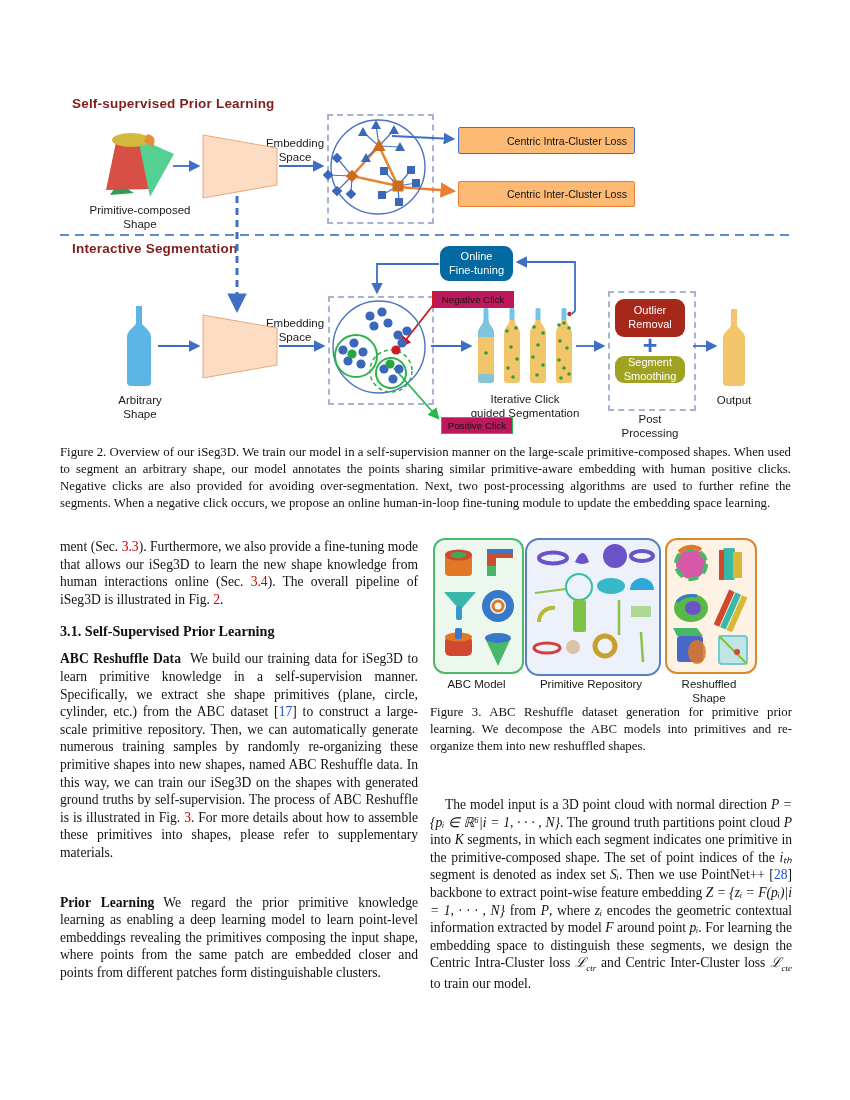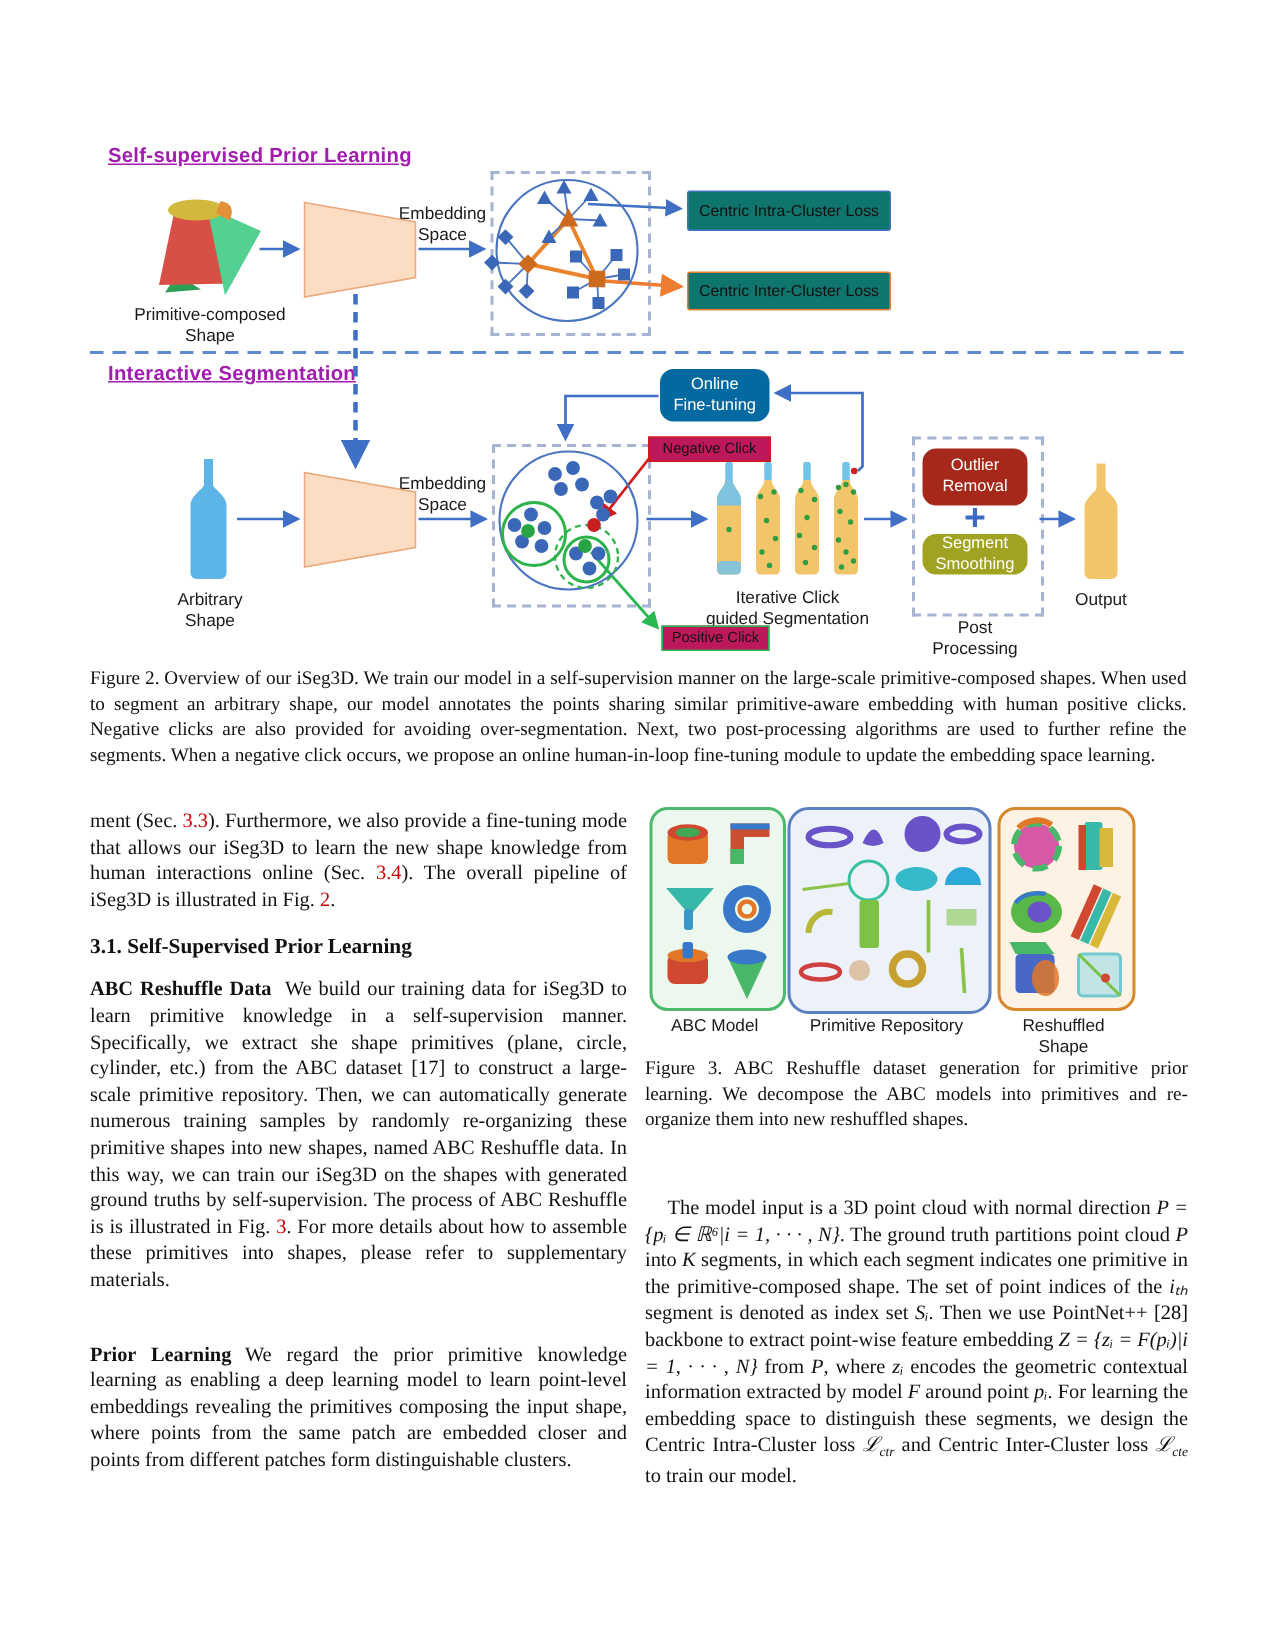--- a/index.html
+++ b/index.html
@@ -2,36 +2,36 @@
 <html><head>
 <meta charset="utf-8">
 <style>
   html,body{margin:0;padding:0;background:#ffffff;}
   #page{position:relative;width:850px;height:1100px;background:#fff;overflow:hidden;
         font-family:"Liberation Serif",serif;color:#111;}
   .abs{position:absolute;}
   .sans{font-family:"Liberation Sans",sans-serif;}
   .pre{white-space:pre-line;}
   .fig-label{font-size:11.5px;text-align:center;line-height:1.22;color:#1a1a1a;}
-  .sec-title{font-weight:bold;font-size:13.5px;color:#a21caf;letter-spacing:.2px;text-decoration:underline;}
-  .loss-box{border:1.6px solid;background:#0f766e;font-size:10.6px;display:flex;align-items:center;
-            justify-content:center;border-radius:2px;z-index:2;}
+  .sec-title{font-weight:bold;font-size:13.5px;color:#7f1d1d;letter-spacing:.2px;}
+  .loss-box{border:1.6px solid;background:#fdba74;font-size:10.6px;display:flex;align-items:center;
+            justify-content:center;border-radius:2px;z-index:2;padding-left:41px;}
   .click-box{background:#be185d;border:1.6px solid;font-size:9.8px;display:flex;align-items:center;
              justify-content:center;z-index:2;}
   .round-box{border-radius:9px;color:#fff;font-size:11px;text-align:center;display:flex;
              align-items:center;justify-content:center;line-height:1.25;z-index:2;}
   .dash-box{border:2px dashed #a6b3d2;z-index:1;background:transparent;}
   .plus{color:#3b6bc7;font-weight:bold;font-size:25px;display:flex;align-items:center;justify-content:center;z-index:2;font-family:"Liberation Sans",sans-serif;}
   .overlay{position:absolute;left:0;top:0;pointer-events:none;z-index:3;}
   .caption{font-size:12.8px;line-height:1.33;text-align:justify;color:#111;}
   .col p{margin:0;font-size:13.6px;line-height:1.295;text-align:justify;}
   .h31{font-weight:bold;font-size:14.2px;margin:15px 0 10px 0;}
   .runin{font-weight:bold;margin-right:9px;}
   .ref{color:#cc0000;}
-  .cite{color:#000000;}
+  .cite{color:#1d4ed8;}
   .m{font-style:italic;}
   sub{font-size:9px;}
 </style>
 </head>
 <body>
 
 <div id="page">
 
   <div class="abs" style="left:60px;top:90px;width:730px;height:352px;">
 

